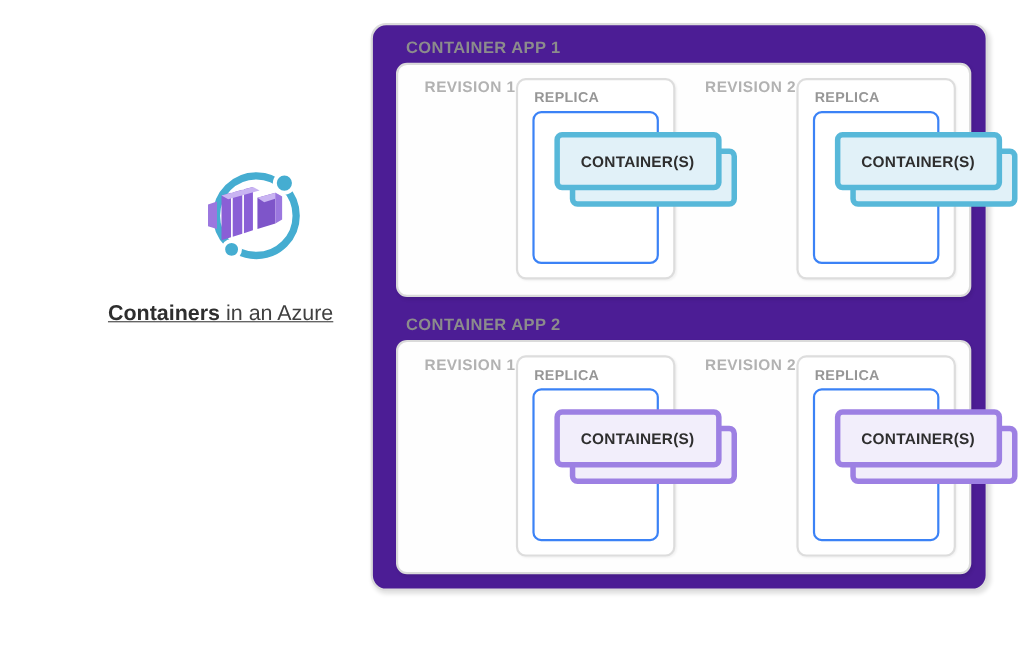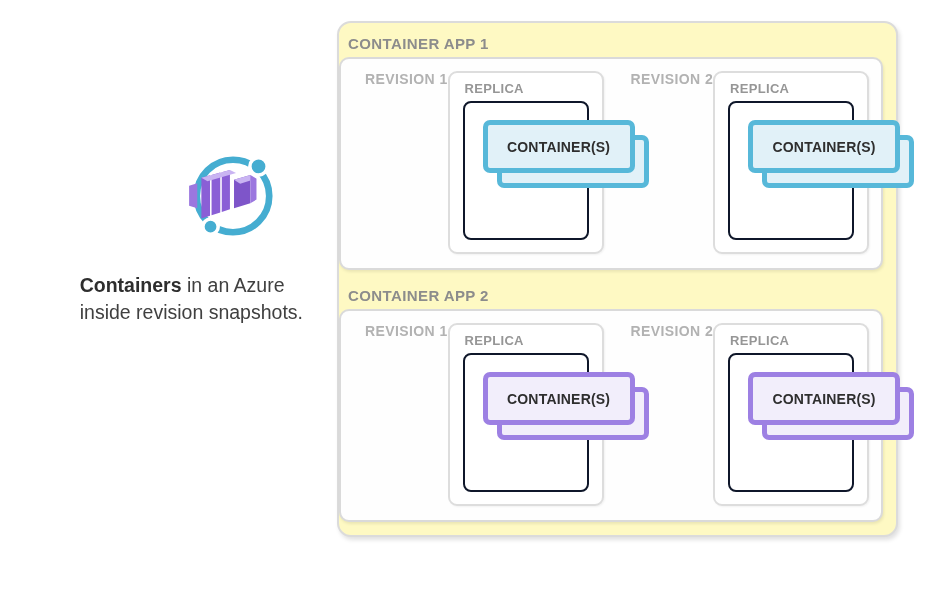--- a/index.html
+++ b/index.html
@@ -5,35 +5,35 @@
   html,body{margin:0;padding:0;}
   body{
     width:941px;height:593px;position:relative;background:#ffffff;
     font-family:"Liberation Sans",sans-serif;overflow:hidden;
     --cyan-border:#57B8D9;--cyan-fill:#E1F1F8;
     --purple-border:#9D80E3;--purple-fill:#F2EEFB;
   }
   
   .icon-wrap{position:absolute;left:184px;top:145px;width:98px;height:98px;}
   .caption{
-    position:absolute;top:272px;right:638px;text-align:left;
-    font-size:19.5px;line-height:26.5px;color:#404040;white-space:nowrap;
+    position:absolute;top:272px;right:638px;text-align:right;
+    font-size:19.5px;line-height:26.5px;color:#404040;white-space:nowrap;text-decoration:underline;
   }
   .caption b{font-weight:700;color:#2e2e2e;}
   
   .diagram{position:absolute;left:337px;top:21px;width:561px;}
   .env-label{
     margin:0 0 4px 23px;font-size:14px;font-weight:700;
     letter-spacing:.6px;color:#acacac;
   }
   .env-box{
-    box-sizing:border-box;height:516px;background:#fef9c3;
+    box-sizing:border-box;height:516px;background:#4c1d95;
     border:2px solid #dbdbdb;border-radius:14px;
     box-shadow:2px 3px 4px rgba(0,0,0,.12);
-    padding:12px 13px 0 0;
+    padding:12px 13px 0 21px;
   }
   .app-section + .app-section{margin-top:17px;}
   .app-label{
     margin:0 0 5px 9px;font-size:15px;font-weight:700;
     letter-spacing:.4px;color:#8c8c8c;
   }
   .app-box{
     box-sizing:border-box;height:213px;background:#fefefe;
     border:2px solid #dadada;border-radius:10px;
     box-shadow:1px 2px 3px rgba(0,0,0,.08);
@@ -49,21 +49,21 @@
     border:2px solid #dddddd;border-radius:9px;
     box-shadow:1px 1px 2px rgba(0,0,0,.05);
     padding:7px 13px 0 13px;
   }
   .replica-label{
     font-size:13px;font-weight:700;letter-spacing:.3px;
     color:#969696;margin:1px 0 5px 2px;
   }
   .replica-box{
     position:relative;box-sizing:border-box;height:139px;background:#ffffff;
-    border:2px solid #0f172a;border-radius:8px;
+    border:2px solid #3b82f6;border-radius:8px;
   }
   .container-stack{position:absolute;left:18px;top:17px;width:182px;height:70px;}
   .container-card{
     position:absolute;box-sizing:border-box;width:152px;height:53px;
     border:5px solid var(--cyan-border);border-radius:7px;
     background:var(--cyan-fill);
   }
   .container-back{left:14px;top:15px;}
   .container-front{
     left:0;top:0;display:flex;align-items:center;justify-content:center;
@@ -93,21 +93,20 @@
     <polygon points="49,34 65,29.5 71,33 55,38" fill="#C9B4F2"></polygon>
     <polygon points="65,29.5 71,33 71,53.5 65,57" fill="#9B77DF"></polygon>
 
     <circle cx="73" cy="21" r="8.5" fill="#45ADD1" stroke="#ffffff" stroke-width="3.5"></circle>
     <circle cx="26" cy="80" r="7.5" fill="#45ADD1" stroke="#ffffff" stroke-width="3.5"></circle>
   </svg>
 </div>
 
 <div class="caption">
   <div><b>Containers</b><span> in an Azure</span></div>
-  <div>inside revision snapshots.</div>
 </div>
 
 <div class="diagram">
 
   <div class="env-box">
 
     <div class="app-section">
       <div class="app-label">CONTAINER APP 1</div>
       <div class="app-box accent-cyan">
 

